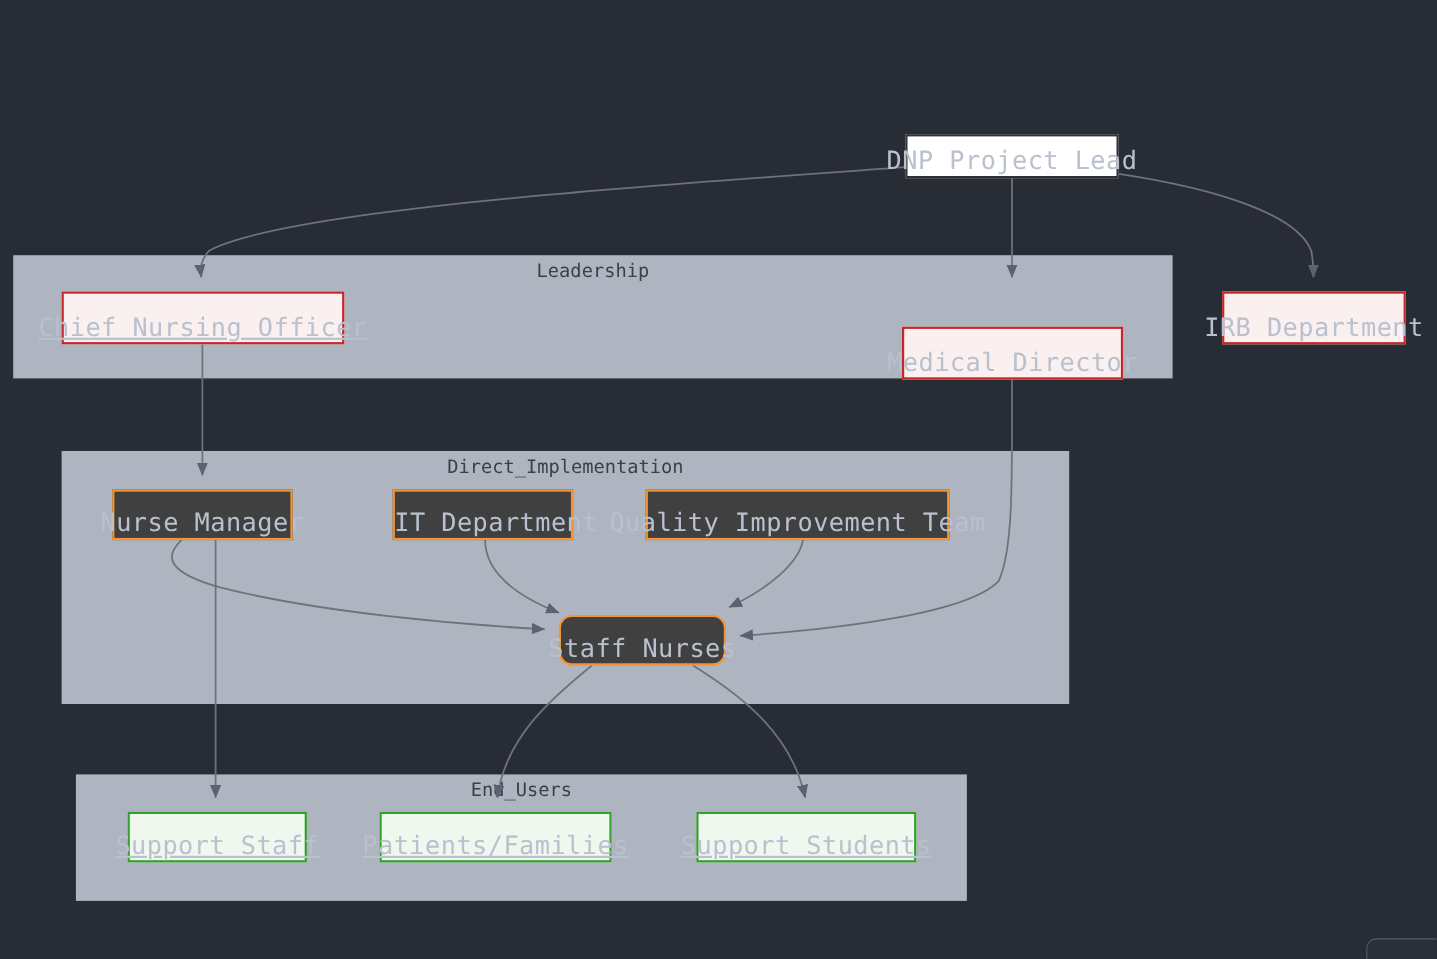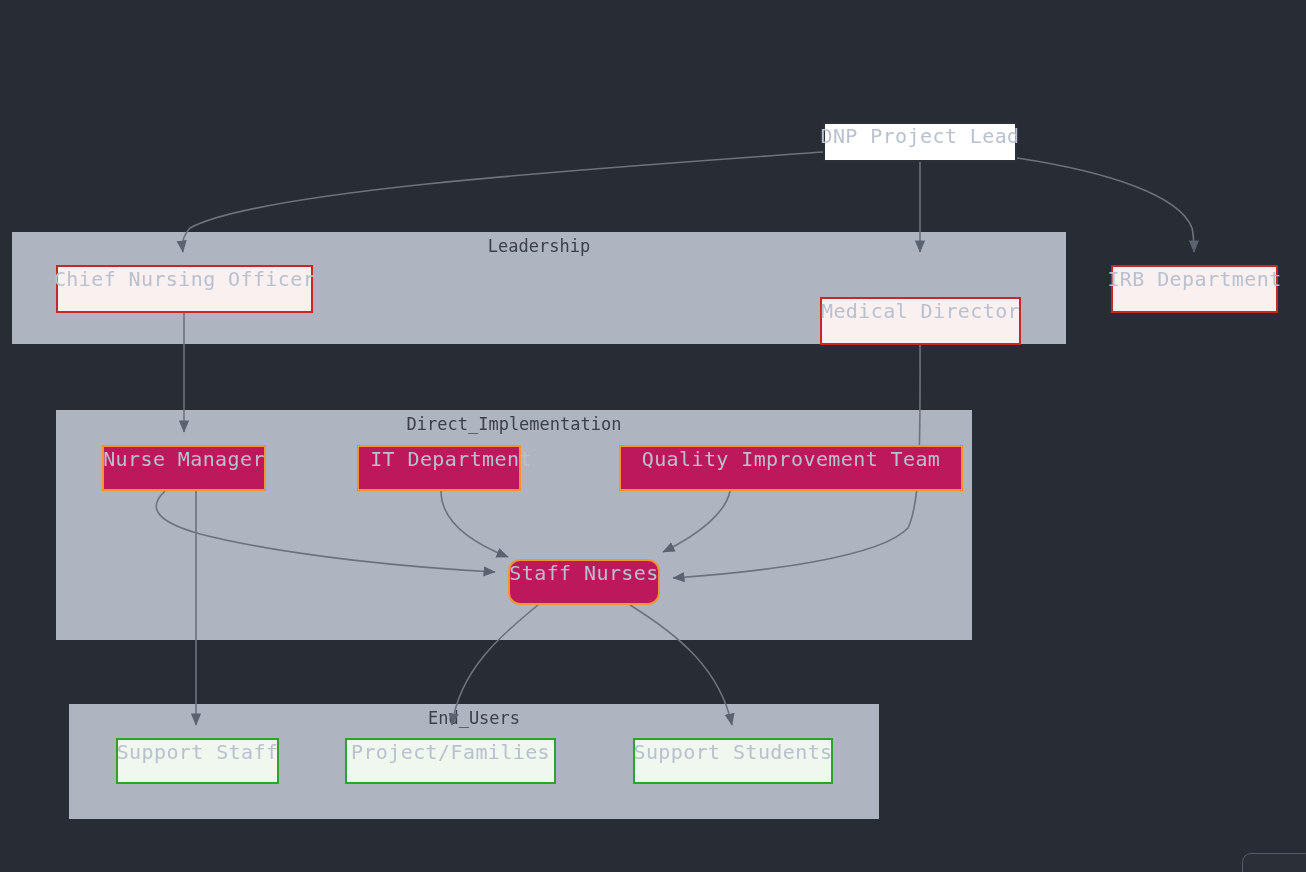--- a/index.html
+++ b/index.html
@@ -10,26 +10,26 @@
   #stage{position:absolute;inset:0;width:1306px;height:872px;}
   svg.layer{position:absolute;left:0;top:0;width:1306px;height:872px;}
   svg.edges{z-index:2;}
   .cluster-rect{fill:#aeb5c0;stroke:none;}
   .cluster-label{
     fill:#3b3f4a;font-size:17px;
     font-family:"DejaVu Sans Mono","Liberation Mono",monospace;
     text-anchor:middle;dominant-baseline:middle;
   }
   .node{position:absolute;z-index:3;box-sizing:border-box;
-        display:flex;align-items:flex-start;justify-content:center;
-        font-size:20px;letter-spacing:0.4px;white-space:nowrap;
+        display:flex;align-items:flex-end;justify-content:center;
+        font-size:23px;letter-spacing:0.4px;white-space:nowrap;
         color:#b9c0ce;}
   .n-red{background:#faf0f0;border:2px solid #c62828;}
-  .n-orange{background:#be185d;border:2px solid #f29433;}
-  .n-green{background:#eff7ee;border:2px solid #32a02c;}
+  .n-orange{background:#404040;border:2px solid #f29433;}
+  .n-green{background:#eff7ee;border:2px solid #32a02c;text-decoration:underline;}
   .n-plain{background:#ffffff;border:2px solid #2c3038;}
   .edge{fill:none;stroke:#6d727d;stroke-width:1.6;}
   .arrow{fill:#5b6270;}
   #corner-widget{
     position:absolute;left:1242px;top:853px;width:70px;height:40px;
     border:1.5px solid #555b66;border-radius:9px;background:#2b2f38;
     z-index:4;
   }
 </style>
 </head>
@@ -61,46 +61,46 @@
       <path class="edge" d="M 920,313 C 920,430 922,498 908,528 C 880,558 760,572 673,578" marker-end="url(#arrowhead)"></path>
       <path class="edge" d="M 196,491 C 196,580 196,670 196,725" marker-end="url(#arrowhead)"></path>
       <path class="edge" d="M 538,605 C 500,636 460,670 452,725" marker-end="url(#arrowhead)"></path>
       <path class="edge" d="M 630,605 C 680,636 720,670 732,725" marker-end="url(#arrowhead)"></path>
     </svg>
 
   <div id="node-layer">
       <div class="node n-plain" style="left: 823px; top: 122px; width: 194px; height: 40px;">
         <span>DNP Project Lead</span>
       </div>
-      <div class="node n-red" style="left: 56px; top: 265px; width: 257px; height: 48px;">
+      <div class="node n-red" style="left: 56px; top: 265px; width: 257px; height: 48px; text-decoration: underline;">
         <span>Chief Nursing Officer</span>
       </div>
       <div class="node n-red" style="left: 820px; top: 265px; width: 201px; height: 48px; margin-top: 32px;">
         <span>Medical Director</span>
       </div>
       <div class="node n-red" style="left: 1111px; top: 265px; width: 167px; height: 48px;">
         <span>IRB Department</span>
       </div>
       <div class="node n-orange" style="left: 102px; top: 445px; width: 164px; height: 46px;">
         <span>Nurse Manager</span>
       </div>
       <div class="node n-orange" style="left: 357px; top: 445px; width: 164px; height: 46px; padding-left: 24px;">
         <span>IT Department</span>
       </div>
-      <div class="node n-orange" style="left: 587px; top: 445px; width: 344px; height: 46px; margin-left: 32px;">
+      <div class="node n-orange" style="left: 587px; top: 445px; width: 276px; height: 46px;">
         <span>Quality Improvement Team</span>
       </div>
       <div class="node n-orange" style="left: 508px; top: 559px; width: 152px; height: 46px; border-radius: 12px;">
         <span>Staff Nurses</span>
       </div>
       <div class="node n-green" style="left: 116px; top: 738px; width: 163px; height: 46px;">
         <span>Support Staff</span>
       </div>
       <div class="node n-green" style="left: 345px; top: 738px; width: 211px; height: 46px;">
-        <span>Project/Families</span>
+        <span>Patients/Families</span>
       </div>
       <div class="node n-green" style="left: 633px; top: 738px; width: 200px; height: 46px;">
         <span>Support Students</span>
       </div>
     </div>
 
   <div id="corner-widget"></div>
 </div>
 
 </body></html>

